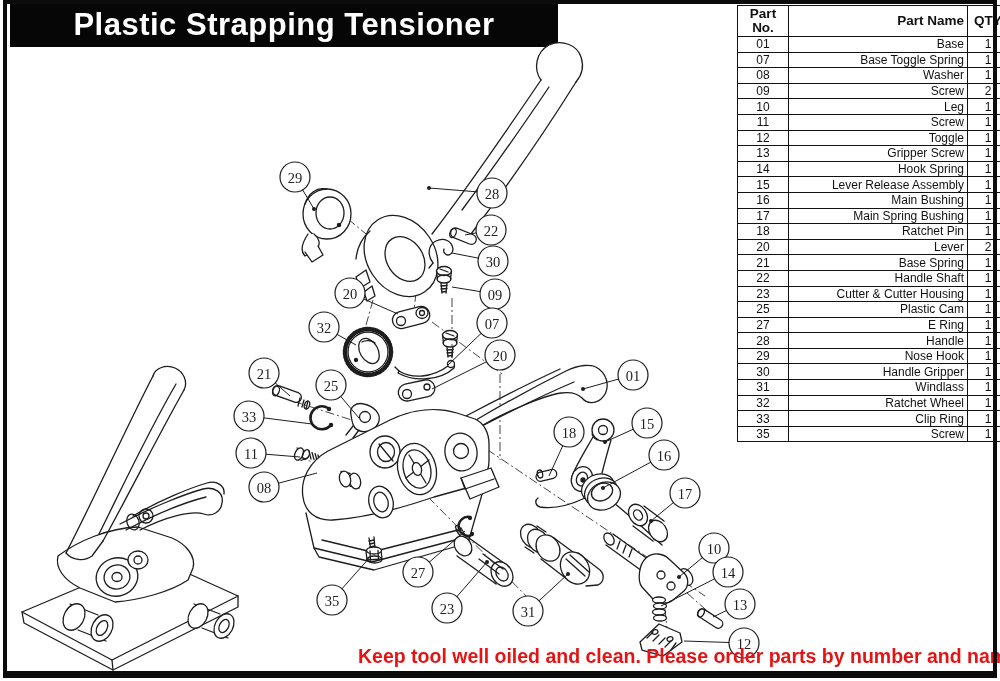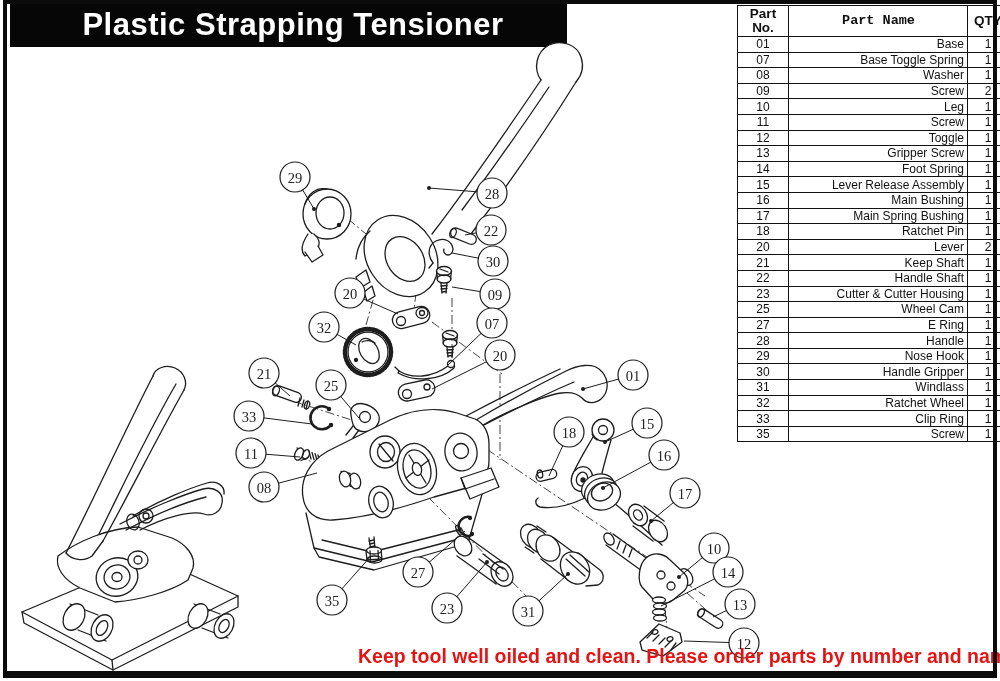--- a/index.html
+++ b/index.html
@@ -10,35 +10,34 @@
   .frame{
     position:absolute;left:3px;top:0;right:3px;bottom:3px;
     border:4px solid #0b0b0b;border-bottom-width:7px;box-sizing:border-box;
     pointer-events:none;
   }
   .banner{
     position:absolute;left:10px;top:2px;width:548px;height:45px;
     background:#060606;color:#ffffff;font-weight:bold;font-size:31px;
     display:flex;align-items:center;justify-content:center;letter-spacing:.5px;
     white-space:nowrap;
-    padding-left:9px;
   }
   table.parts-table{
     position:absolute;left:737px;top:5px;width:257px;
     border-collapse:collapse;background:#ffffff;table-layout:fixed;
   }
   .parts-table th,.parts-table td{
     border:1px solid #111;padding:0 3px;color:#111;background:#fff;
     overflow:hidden;white-space:nowrap;
   }
   .parts-table thead th{
     font-size:13.5px;font-weight:bold;height:30px;line-height:1.05;
     white-space:pre-line;vertical-align:middle;
   }
-  .parts-table thead th:nth-child(2){text-align:center;padding-left:4px;font-family:Liberation Mono, monospace;}
+  .parts-table thead th:nth-child(2){text-align:right;padding-left:4px;}
   .parts-table tbody td{height:14.6px;font-size:12px;line-height:1;}
   .col-no{width:44px;text-align:center;margin-top:36px;}
   .col-name{width:171px;text-align:right;}
   .col-qty{width:34px;text-align:center;}
   .footer-note{
     position:absolute;left:358px;top:645px;width:636px;text-align:right;
     font-weight:bold;font-size:19.5px;white-space:nowrap;
   }
   svg.diagram{position:absolute;left:0;top:0;}
   .callout-num{
@@ -97,21 +96,21 @@
         <td class="col-name">Toggle</td>
         <td class="col-qty">1</td>
       </tr>
       <tr>
         <td class="col-no">13</td>
         <td class="col-name">Gripper Screw</td>
         <td class="col-qty">1</td>
       </tr>
       <tr>
         <td class="col-no">14</td>
-        <td class="col-name">Foot Spring</td>
+        <td class="col-name">Hook Spring</td>
         <td class="col-qty">1</td>
       </tr>
       <tr>
         <td class="col-no">15</td>
         <td class="col-name">Lever Release Assembly</td>
         <td class="col-qty">1</td>
       </tr>
       <tr>
         <td class="col-no">16</td>
         <td class="col-name">Main Bushing</td>
@@ -127,36 +126,36 @@
         <td class="col-name">Ratchet Pin</td>
         <td class="col-qty">1</td>
       </tr>
       <tr>
         <td class="col-no">20</td>
         <td class="col-name">Lever</td>
         <td class="col-qty">2</td>
       </tr>
       <tr>
         <td class="col-no">21</td>
-        <td class="col-name">Keep Shaft</td>
+        <td class="col-name">Base Spring</td>
         <td class="col-qty">1</td>
       </tr>
       <tr>
         <td class="col-no">22</td>
         <td class="col-name">Handle Shaft</td>
         <td class="col-qty">1</td>
       </tr>
       <tr>
         <td class="col-no">23</td>
         <td class="col-name">Cutter &amp; Cutter Housing</td>
         <td class="col-qty">1</td>
       </tr>
       <tr>
         <td class="col-no">25</td>
-        <td class="col-name">Wheel Cam</td>
+        <td class="col-name">Plastic Cam</td>
         <td class="col-qty">1</td>
       </tr>
       <tr>
         <td class="col-no">27</td>
         <td class="col-name">E Ring</td>
         <td class="col-qty">1</td>
       </tr>
       <tr>
         <td class="col-no">28</td>
         <td class="col-name">Handle</td>

